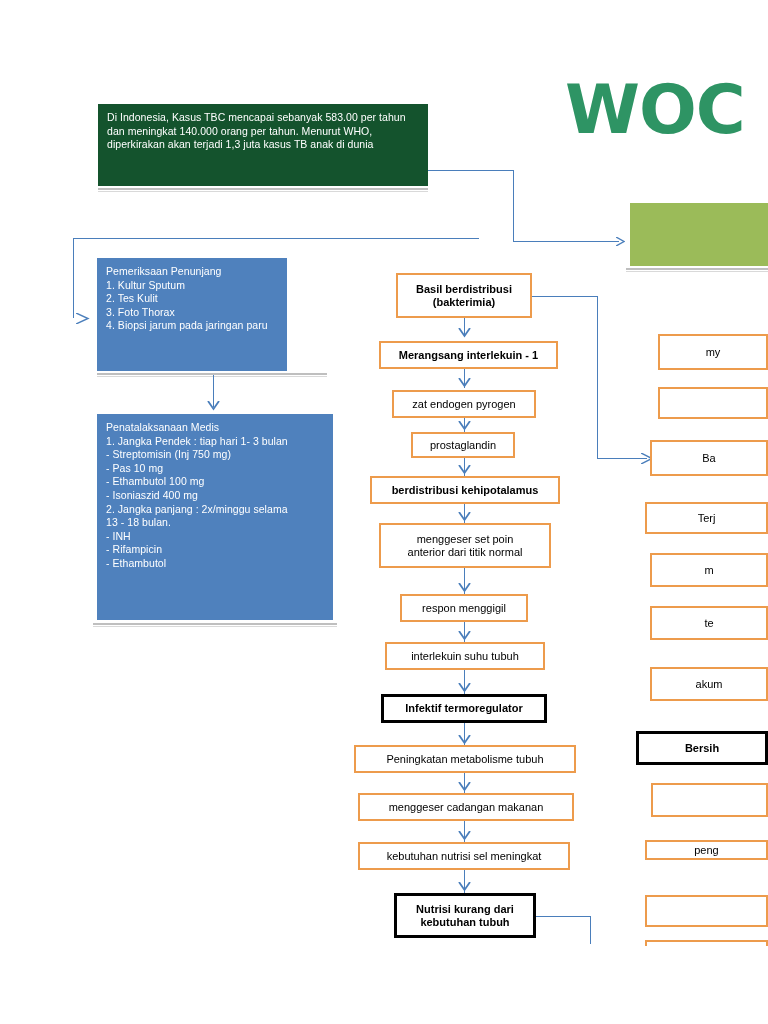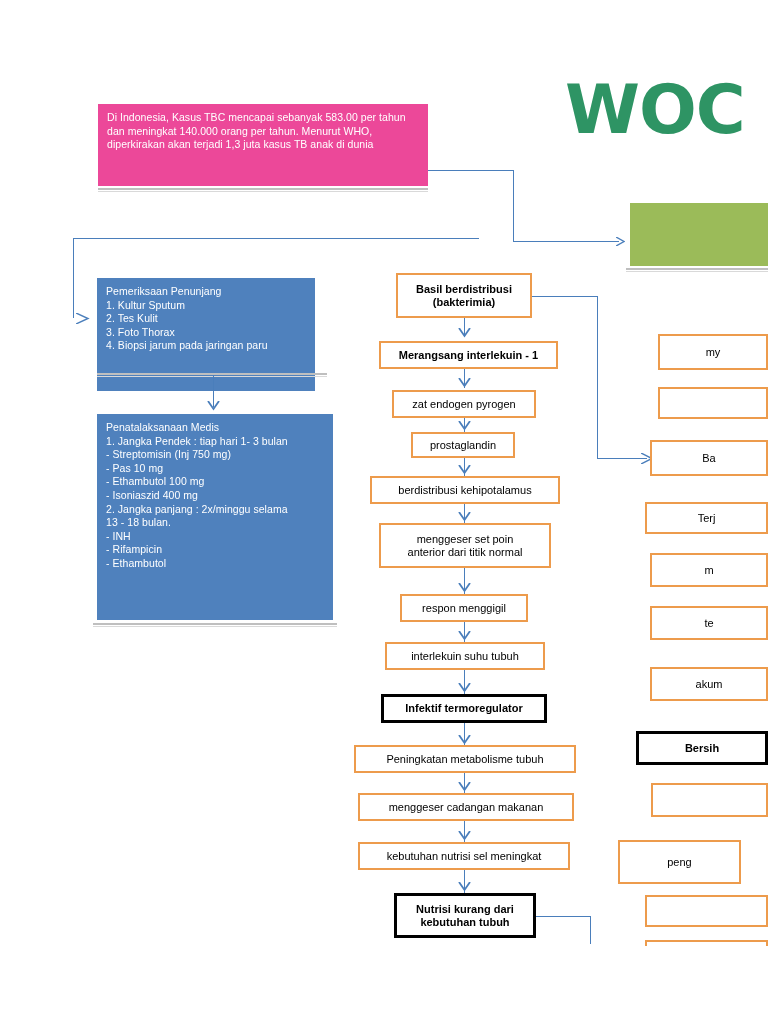--- a/index.html
+++ b/index.html
@@ -36,21 +36,21 @@
   .fillbox {
     position: absolute;
     box-sizing: border-box;
     color: #ffffff;
     font-size: 10.5px;
     line-height: 13.6px;
     padding: 7px 9px 6px 9px;
     white-space: pre-line;
     letter-spacing: 0.05px;
   }
-  .fillbox.green { background: #ec4899; }
+  .fillbox.green { background: #14532d; }
   .fillbox.blue  { background: #4F81BD; }
 
   
   .shadowbar {
     position: absolute;
     background: #BFBFBF;
     height: 2px;
   }
   .shadowbar::after {
     content: "";
@@ -119,21 +119,21 @@
 <div id="canvas">
 
   <div class="woc-title" style="left:565px; top:76px;">WOC</div>
 
   <div class="fillbox green" style="left:98px; top:104px; width:330px; height:82px;">Di Indonesia, Kasus TBC mencapai sebanyak 583.00 per tahun dan meningkat 140.000 orang per tahun. Menurut WHO, diperkirakan akan terjadi 1,3 juta kasus TB anak di dunia</div>
   <div class="shadowbar" style="left:98px; top:188px; width:330px;"></div>
 
   <div class="greenpanel" style="left:630px; top:203px; width:138px; height:63px;"></div>
   <div class="shadowbar" style="left:626px; top:268px; width:142px;"></div>
 
-  <div class="fillbox blue" style="left:97px; top:258px; width:218px; height:113px;margin-top:20px;">Pemeriksaan Penunjang
+  <div class="fillbox blue" style="left:97px; top:258px; width:190px; height:113px;">Pemeriksaan Penunjang
 1. Kultur Sputum
 2. Tes Kulit
 3. Foto Thorax
 4. Biopsi jarum pada jaringan paru</div>
   <div class="shadowbar" style="left:97px; top:373px; width:230px;"></div>
 
   <div class="fillbox blue" style="left:97px; top:414px; width:236px; height:206px;">Penatalaksanaan Medis
 1. Jangka Pendek : tiap hari 1- 3 bulan
 - Streptomisin (Inj 750 mg)
 - Pas 10 mg
@@ -172,21 +172,21 @@
 
   <div class="node bold-text" style="left:396px; top:273px; width:136px; height:45px;">Basil berdistribusi
 (bakterimia)</div>
 
   <div class="node bold-text" style="left:379px; top:341px; width:179px; height:28px;">Merangsang interlekuin - 1</div>
 
   <div class="node" style="left:392px; top:390px; width:144px; height:28px;">zat endogen pyrogen</div>
 
   <div class="node" style="left:411px; top:432px; width:104px; height:26px;">prostaglandin</div>
 
-  <div class="node" style="left:370px; top:476px; width:190px; height:28px;">berdistribusi kehipotalamus</div>
+  <div class="node" style="left:370px; top:476px; width:190px; height:28px;font-weight:bold;">berdistribusi kehipotalamus</div>
 
   <div class="node" style="left:379px; top:523px; width:172px; height:45px;">menggeser set poin
 anterior dari titik normal</div>
 
   <div class="node" style="left:400px; top:594px; width:128px; height:28px;">respon menggigil</div>
 
   <div class="node" style="left:385px; top:642px; width:160px; height:28px;">interlekuin suhu tubuh</div>
 
   <div class="node strong" style="left:381px; top:694px; width:166px; height:29px;">Infektif termoregulator</div>
 
@@ -306,19 +306,19 @@
   <div class="node" style="left:650px; top:553px; width:118px; height:34px;">m</div>
 
   <div class="node" style="left:650px; top:606px; width:118px; height:34px;">te</div>
 
   <div class="node" style="left:650px; top:667px; width:118px; height:34px;">akum</div>
 
   <div class="node strong" style="left:636px; top:731px; width:132px; height:34px;">Bersih</div>
 
   <div class="node" style="left:651px; top:783px; width:117px; height:34px;"></div>
 
-  <div class="node" style="left:618px; top:840px; width:123px; height:44px;">peng</div>
+  <div class="node" style="left:645px; top:840px; width:123px; height:20px;">peng</div>
 
   <div class="node" style="left:645px; top:895px; width:123px; height:32px;"></div>
 
   <div class="node" style="left:645px; top:940px; width:123px; height:6px; border-width:2px 2px 0 2px;"></div>
 
 </div>
 
 </body></html>

